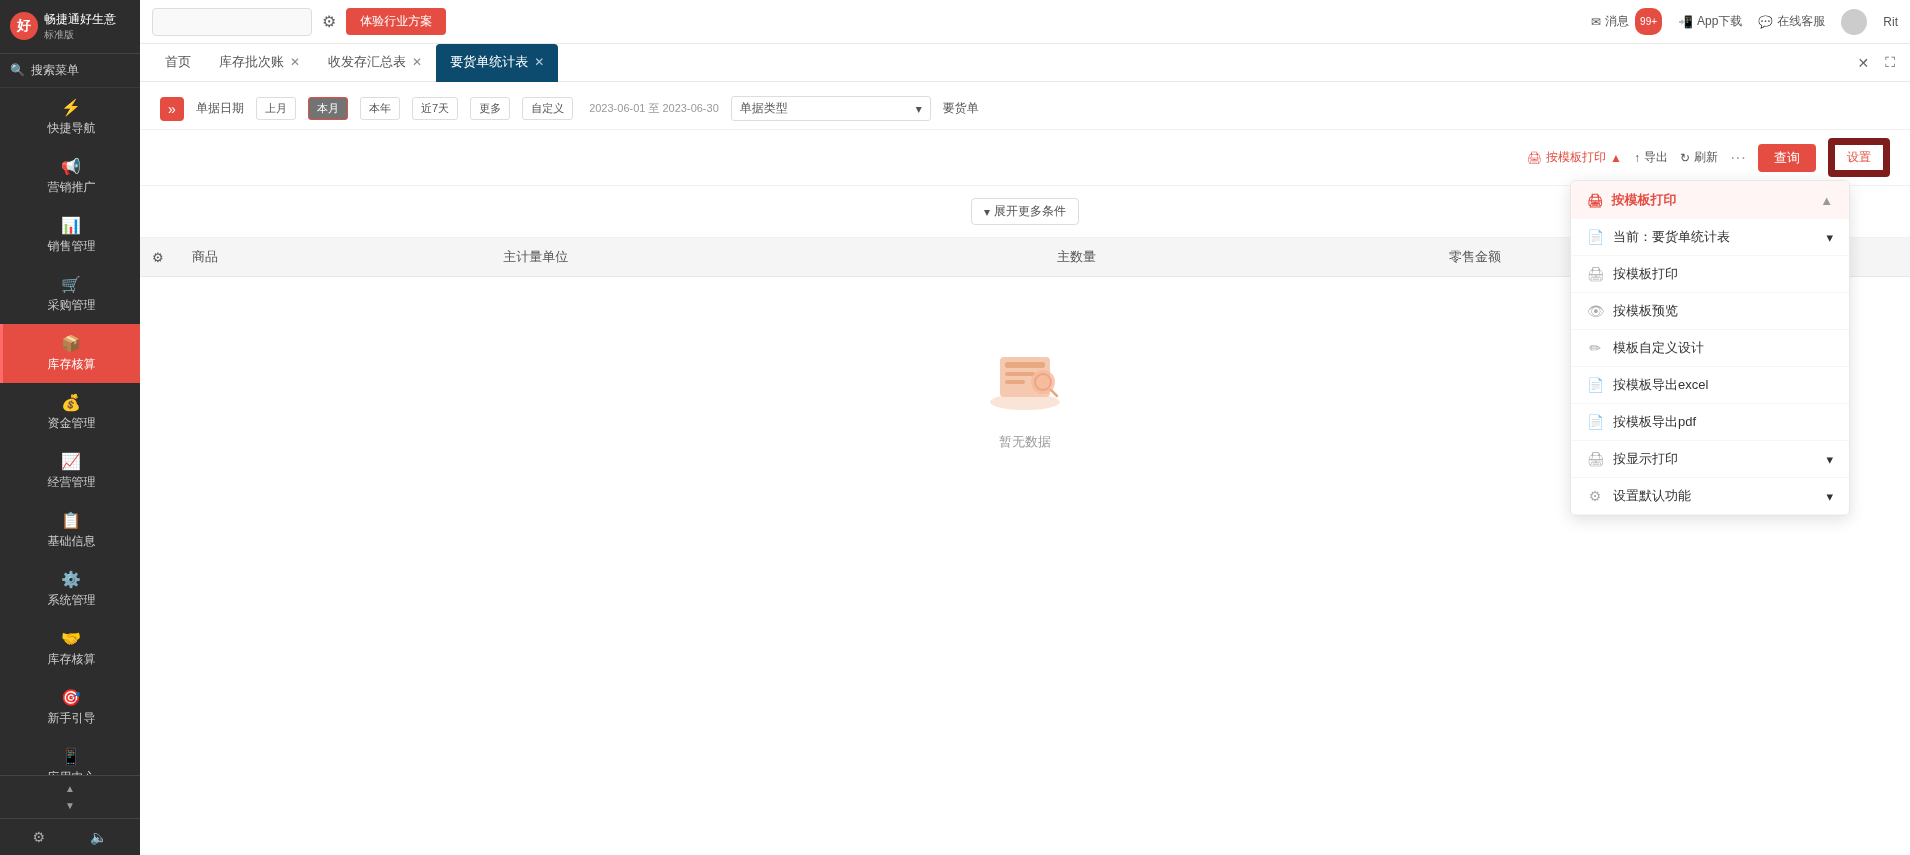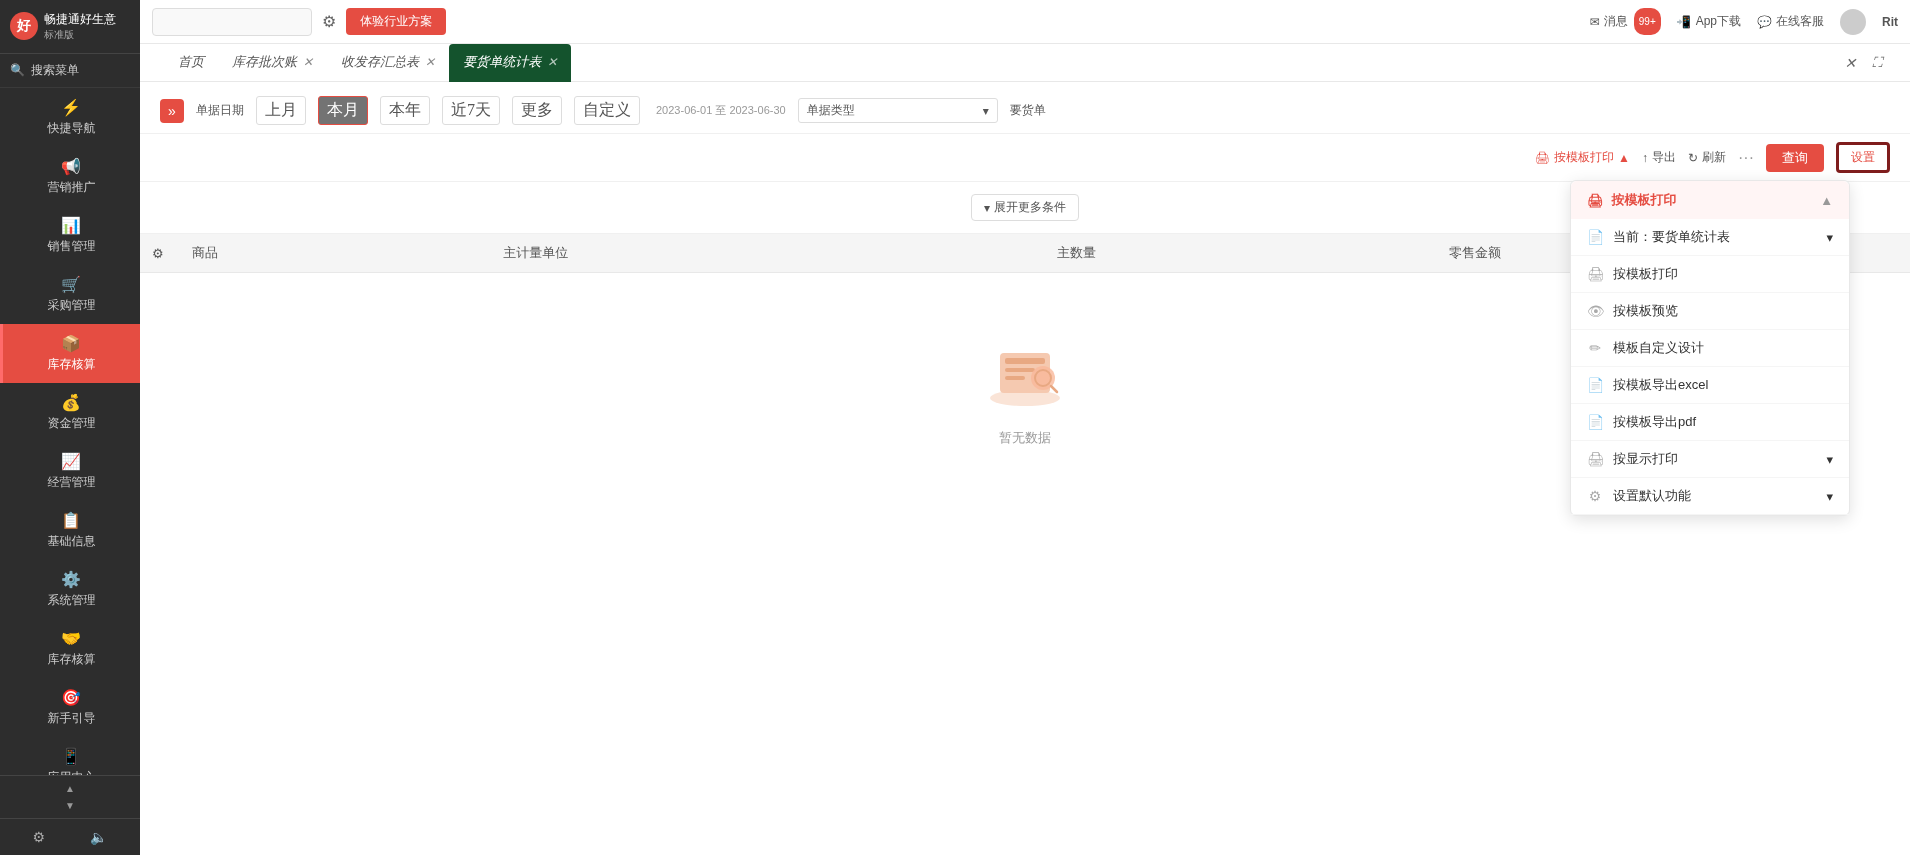--- a/index.html
+++ b/index.html
@@ -134,47 +134,46 @@
       border-radius: 10px;
       font-size: 10px;
       padding: 8px 5px;
       margin-left: 2px;
     }
     .avatar {
       width: 26px; height: 26px;
       background: #ccc;
       border-radius: 50%;
     }
-    .username { color: #555; font-size: 12px; font-weight: bold; }
+    .username { color: #555; font-size: 12px; }
 
     
     .tabbar {
       background: #fff;
       height: 38px;
       display: flex;
       align-items: center;
-      padding: 0 24px;
+      padding: 0 11px;
       border-bottom: 1px solid #e8e8e8;
       gap: 0;
-      font-style: italic;
     }
     .tab {
       height: 38px;
       display: flex;
       align-items: center;
       padding: 0 14px;
       font-size: 13px;
       color: #555;
       cursor: pointer;
       border-bottom: 2px solid transparent;
       white-space: nowrap;
     }
     .tab.active {
       color: #fff;
-      background: #14532d;
+      background: #0c4a6e;
       border-radius: 4px 4px 0 0;
     }
     .tab .close-btn {
       margin-left: 6px;
       color: inherit;
       font-size: 12px;
       opacity: 0.7;
     }
     .tab.active .close-btn { color: #fff; }
     .tabbar-actions {
@@ -231,24 +230,23 @@
       cursor: pointer;
       display: flex; align-items: center; justify-content: center;
       font-size: 14px;
     }
     .filter-label { color: #555; font-size: 12px; white-space: nowrap; }
     .date-btn {
       padding: 3px 8px;
       border: 1px solid #ddd;
       border-radius: 3px;
       background: #fff;
-      font-size: 16px;
+      font-size: 11px;
       cursor: pointer;
       color: #555;
-      font-family: Liberation Serif, serif;
     }
     .date-btn.active {
       background: #737373;
       color: white;
       border-color: #e54d42;
     }
     .date-range-text { font-size: 11px; color: #999; margin-left: 4px; }
     .filter-select {
       display: flex;
       align-items: center;
@@ -335,21 +333,21 @@
     .toolbar-btn-primary {
       background: #e54d42;
       color: white;
       border: none;
       padding: 5px 16px;
       border-radius: 4px;
       font-size: 13px;
       cursor: pointer;
     }
     .toolbar-btn-outline {
-      border: 3px solid #7f1d1d;
+      border: 7px solid #7f1d1d;
       color: #e54d42;
       background: #fff;
       padding: 4px 12px;
       border-radius: 4px;
       font-size: 12px;
       cursor: pointer;
     }
     .toolbar-dots { color: #999; cursor: pointer; font-size: 16px; }
 
     

